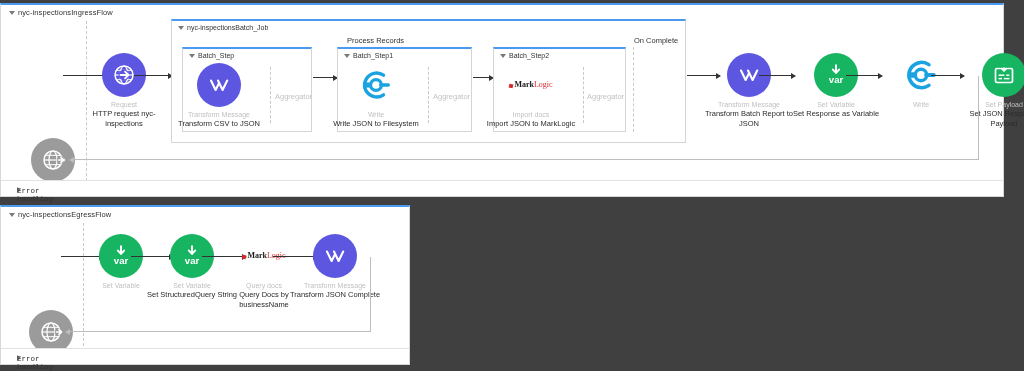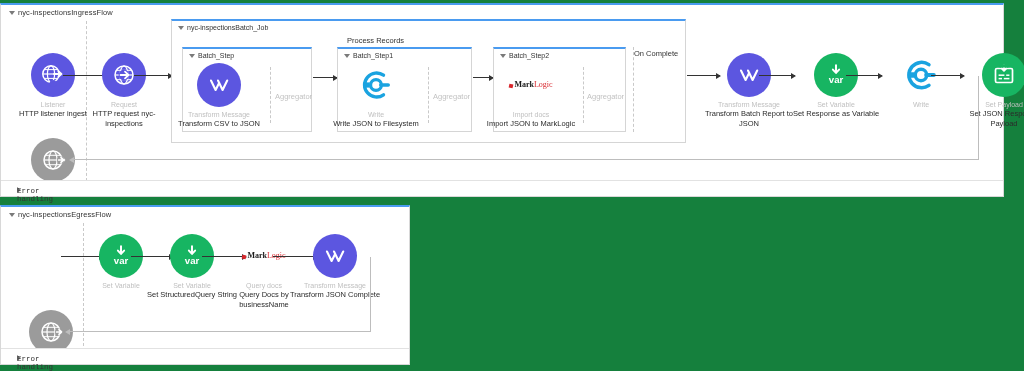--- a/index.html
+++ b/index.html
@@ -1,20 +1,20 @@
 <!DOCTYPE html>
 <html><head>
 <meta charset="utf-8">
 <style>
   html,body{margin:0;padding:0;background:#ffffff;}
   body{width:1024px;height:371px;overflow:hidden;
        font-family:"Liberation Sans","DejaVu Sans",sans-serif;
        -webkit-font-smoothing:antialiased;}
 
-  .canvas{position:relative;width:1024px;height:371px;background:#15803d;}
+  .canvas{position:relative;width:1024px;height:371px;background:#404040;}
 
   
   .flow{position:absolute;background:#fff;border:1px solid #d8d8d8;
         border-top:2px solid #4a9bf0;box-sizing:border-box;}
   .flow-title{position:absolute;left:8px;top:3px;font-size:7.5px;color:#333;
               white-space:nowrap;letter-spacing:.1px;}
   .tri-down{display:inline-block;width:0;height:0;border-left:3px solid transparent;
             border-right:3px solid transparent;border-top:4px solid #7a7a7a;
             vertical-align:middle;margin-right:3px;margin-bottom:1px;}
   .tri-right{display:inline-block;width:0;height:0;border-top:3px solid transparent;
@@ -69,35 +69,20 @@
 
 <div class="canvas">
 
   <div class="flow" style="left:0px;top:3px;width:1004px;height:194px;">
     <div class="flow-title">
       <span class="tri-down"></span><span>nyc-inspectionsIngressFlow</span>
     </div>
 
     <div class="divider-v" style="left:85px;top:16px;height:160px;"></div>
 
-    <div class="node" style="left:4px;top:48px;">
-      <div class="circ purple">
-        <svg class="ic" width="26" height="26" viewBox="0 0 26 26">
-          <circle cx="11" cy="12" r="8.2" fill="none" stroke="#fff" stroke-width="1.5"></circle>
-          <ellipse cx="11" cy="12" rx="3.6" ry="8.2" fill="none" stroke="#fff" stroke-width="1.2"></ellipse>
-          <line x1="2.8" y1="12" x2="19.2" y2="12" stroke="#fff" stroke-width="1.2"></line>
-          <line x1="4.3" y1="7.6" x2="17.7" y2="7.6" stroke="#fff" stroke-width="1"></line>
-          <line x1="4.3" y1="16.4" x2="17.7" y2="16.4" stroke="#fff" stroke-width="1"></line>
-          <path d="M14 12 L21 12 M18.5 9.4 L21.4 12 L18.5 14.6" fill="none" stroke="#fff" stroke-width="2" stroke-linecap="round" stroke-linejoin="round"></path>
-          <circle cx="13" cy="21.5" r="3.4" fill="#5c56e0"></circle>
-        </svg>
-      </div>
-      <div class="lbl-type">Listener</div>
-      <div class="lbl-name">HTTP listener ingest</div>
-    </div>
 
     <div class="conn" style="left:62px;top:70px;width:46px;"></div>
 
     <div class="node" style="left:75px;top:48px;text-align:center;">
       <div class="circ purple">
         <svg class="ic" width="26" height="26" viewBox="0 0 26 26">
           <circle cx="13" cy="13" r="9" fill="none" stroke="#fff" stroke-width="1.5"></circle>
           <ellipse cx="13" cy="13" rx="4" ry="9" fill="none" stroke="#fff" stroke-width="1.2"></ellipse>
           <line x1="4" y1="13" x2="22" y2="13" stroke="#fff" stroke-width="1.2"></line>
           <line x1="5.6" y1="8.3" x2="20.4" y2="8.3" stroke="#fff" stroke-width="1"></line>
@@ -111,21 +96,21 @@
     </div>
 
     <div class="conn" style="left:133px;top:70px;width:38px;"></div>
 
     <div class="box" style="left:170px;top:14px;width:515px;height:124px;">
       <div class="box-title">
         <span class="tri-down"></span><span>nyc-inspectionsBatch_Job</span>
       </div>
 
       <div class="box-cap" style="left:175px;top:15px;">Process Records</div>
-      <div class="box-cap" style="left:462px;top:28px;text-align:center;">On Complete</div>
+      <div class="box-cap" style="left:462px;top:15px;text-align:center;">On Complete</div>
 
       <div class="box" style="left:10px;top:26px;width:130px;height:85px;">
         <div class="box-title">
           <span class="tri-down"></span><span>Batch_Step</span>
         </div>
         <div class="node" style="left:-12px;top:14px;">
           <div class="circ purple">
             <svg class="ic" width="26" height="26" viewBox="0 0 26 26">
               <path d="M5 8.5 L9.6 18 L13 11.3" fill="none" stroke="#fff" stroke-width="2.1" stroke-linecap="round" stroke-linejoin="round"></path>
               <path d="M12 8.5 L16.6 18 L21.2 8.5" fill="none" stroke="#fff" stroke-width="2.1" stroke-linecap="round" stroke-linejoin="round"></path>

